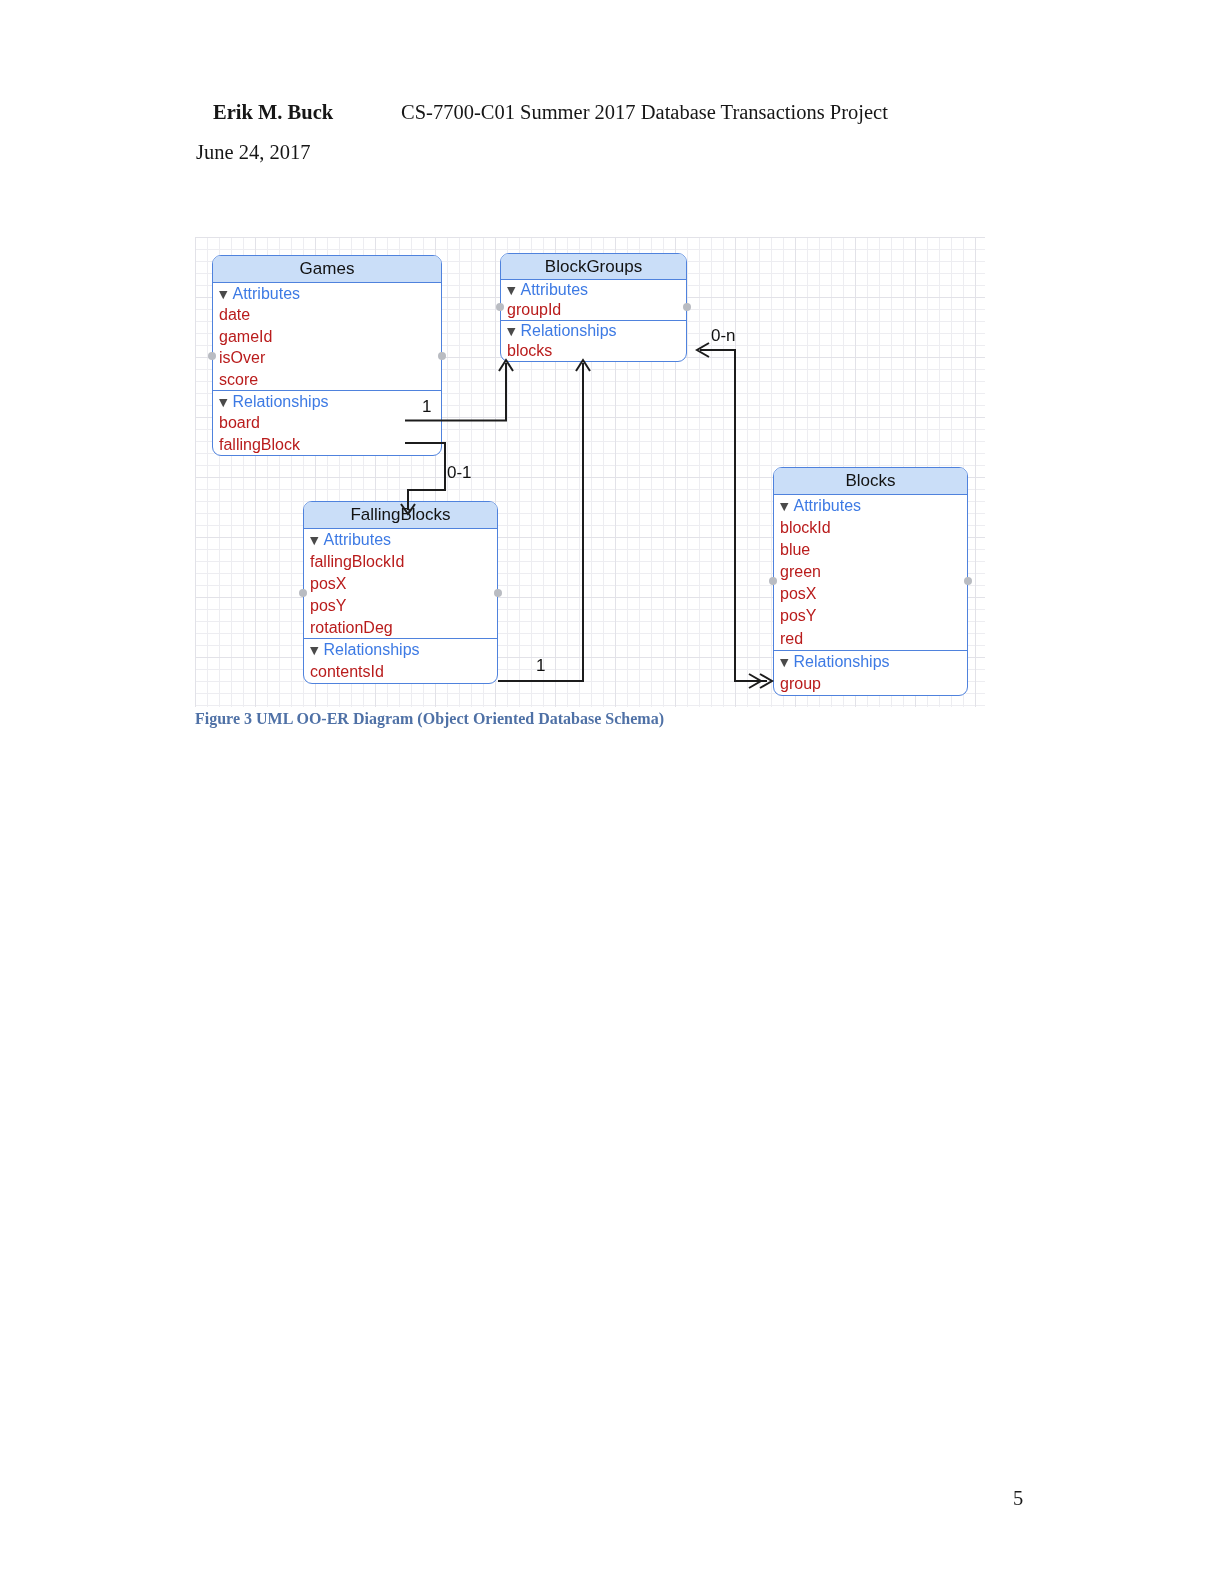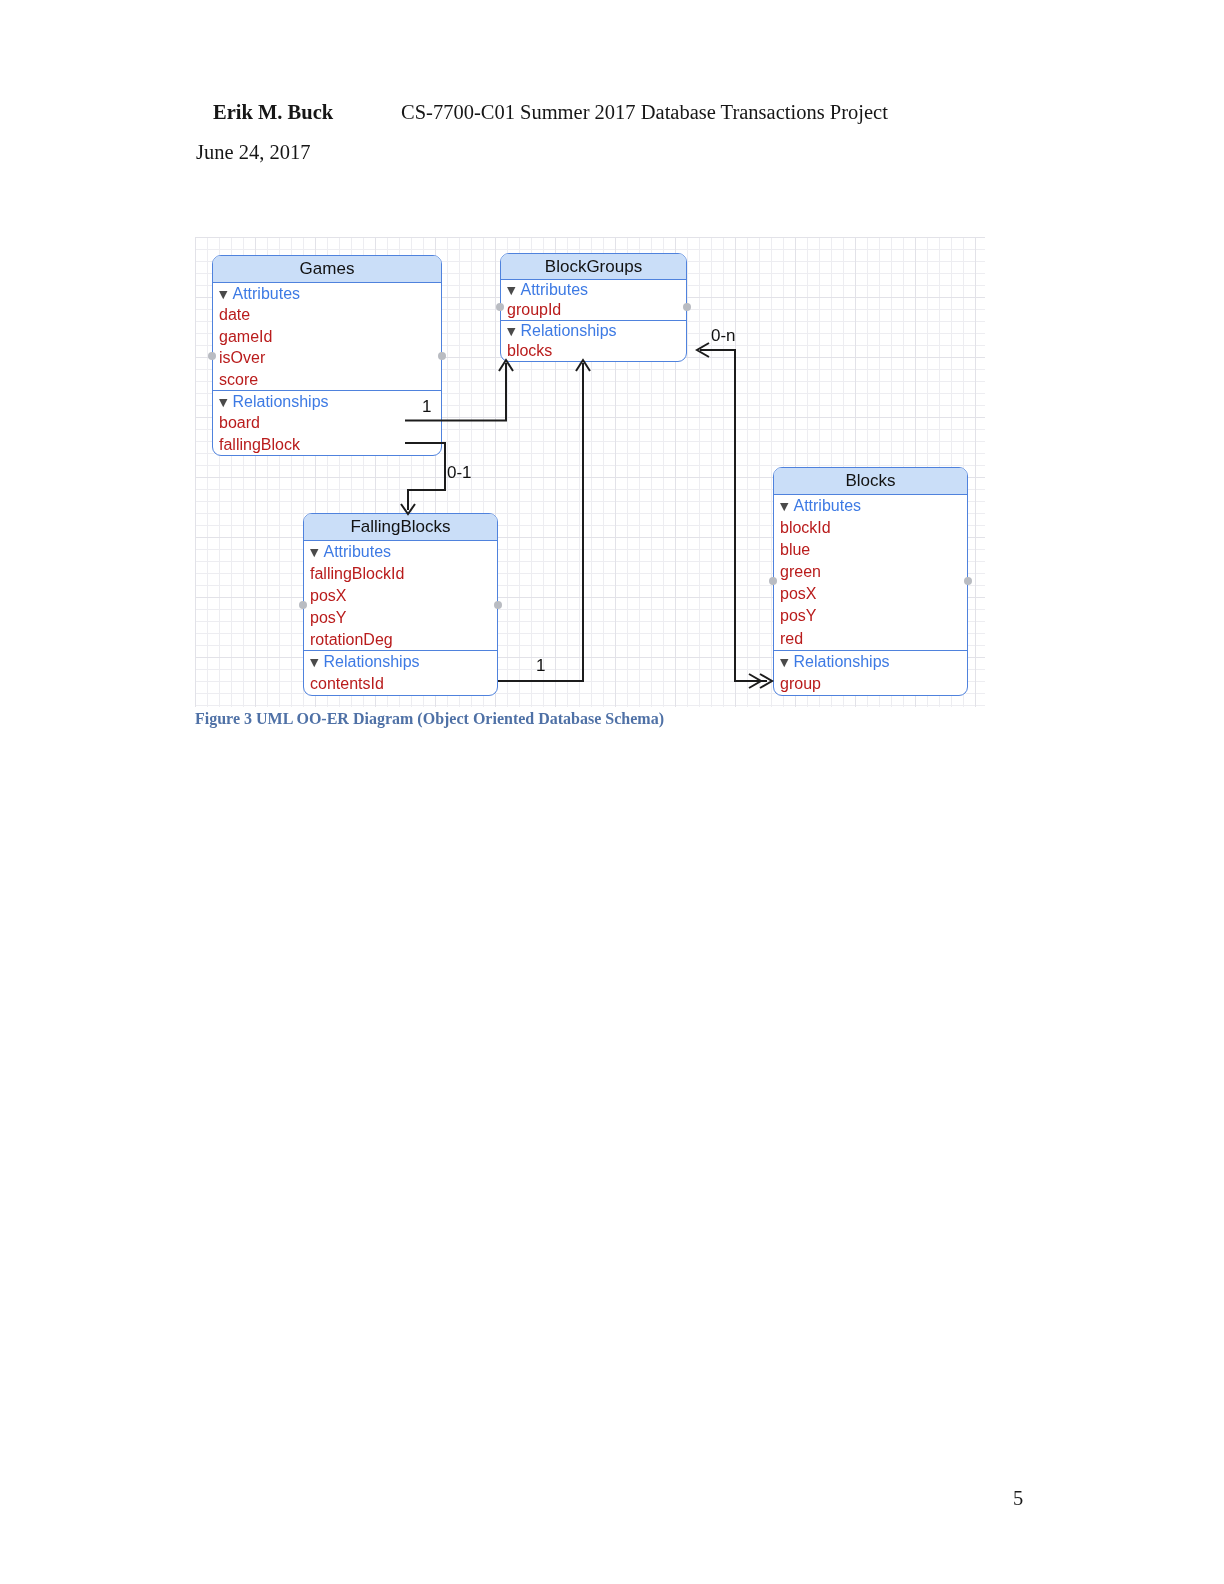--- a/index.html
+++ b/index.html
@@ -64,21 +64,21 @@
   .row.sec{color:var(--section_label,#3d7ae4);}
   .tri{
     display:inline-block;
     font-size:11px;color:#4a4a4a;
     margin-right:5px;
     transform:translateY(-1px);
     font-family:"DejaVu Sans", sans-serif;
   }
   .e-games        {left:17px;  top:18px;  width:230px; --th:26px; --rh:21.4px;}
   .e-blockgroups  {left:305px; top:16px;  width:187px; --th:25px; --rh:19.9px;}
-  .e-fallingblocks{left:108px; top:276px; width:195px; --th:26px; --rh:21.9px;}
+  .e-fallingblocks{left:108px; top:264px; width:195px; --th:26px; --rh:21.9px;}
   .e-blocks       {left:578px; top:230px; width:195px; --th:26px; --rh:22.1px;}
 
   .dot{
     position:absolute;width:8px;height:8px;border-radius:50%;
     background:var(--dot,#b9bcc2);
   }
   .dot-left{left:-5px;top:calc(50% - 4px);}
   .dot-right{right:-5px;top:calc(50% - 4px);}
 
   

